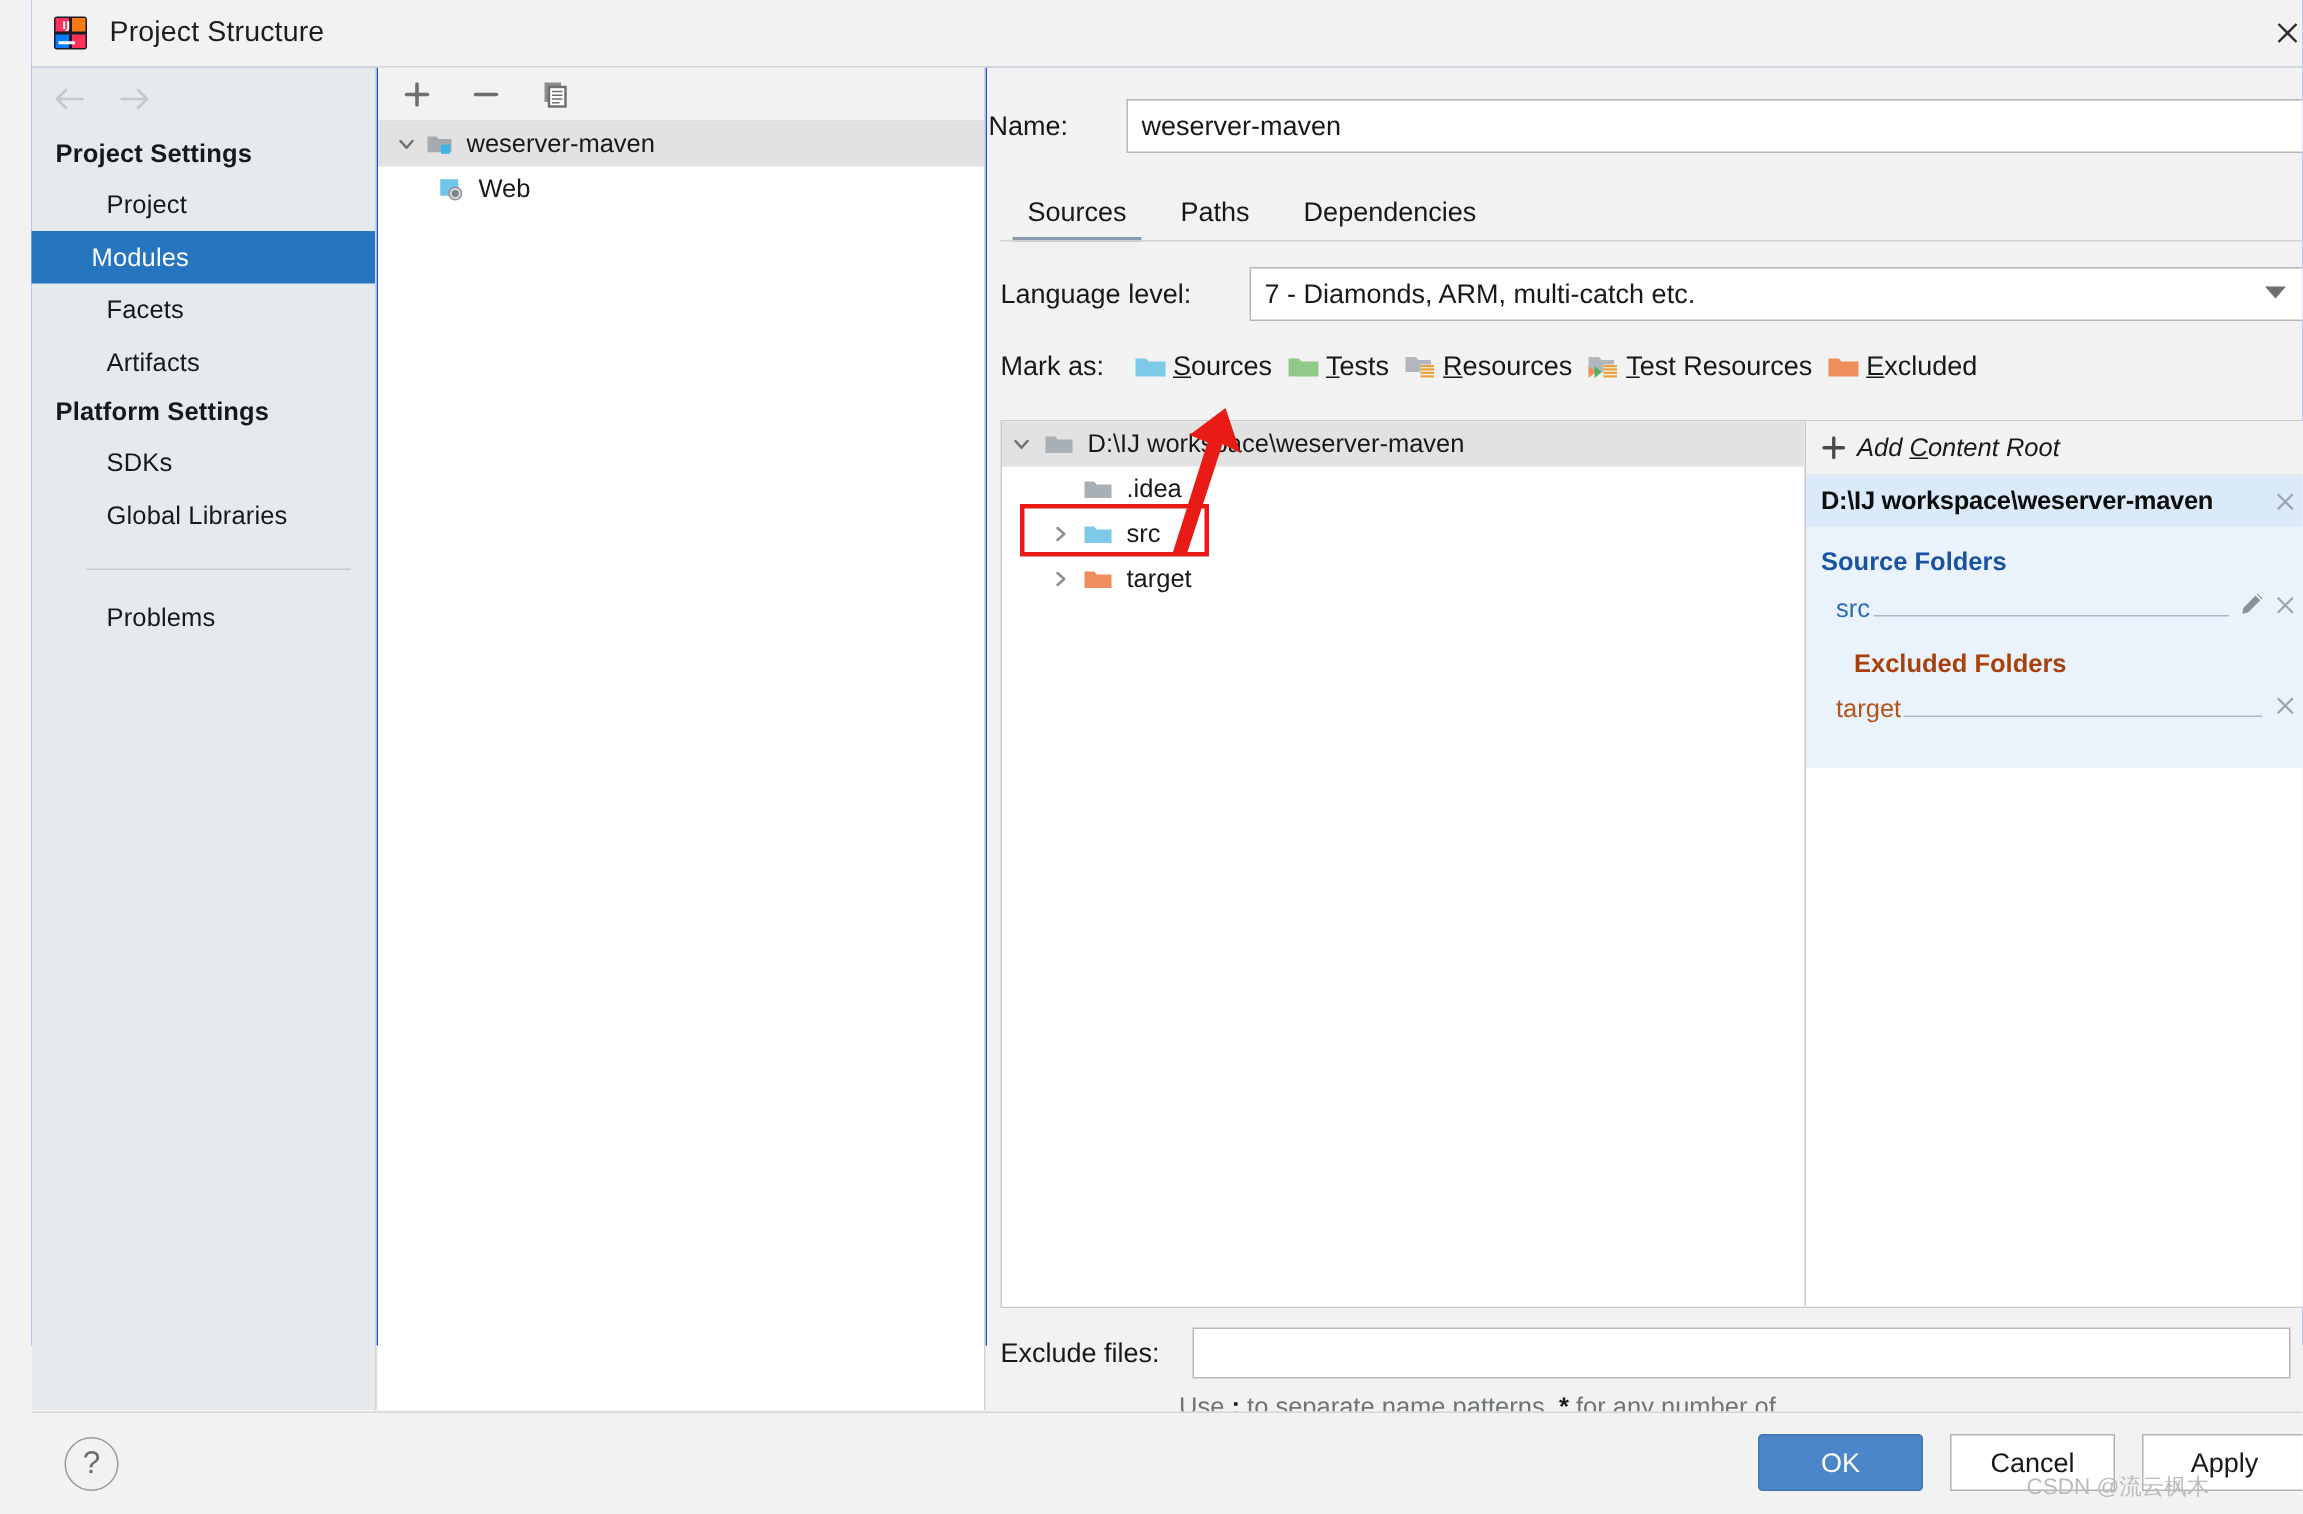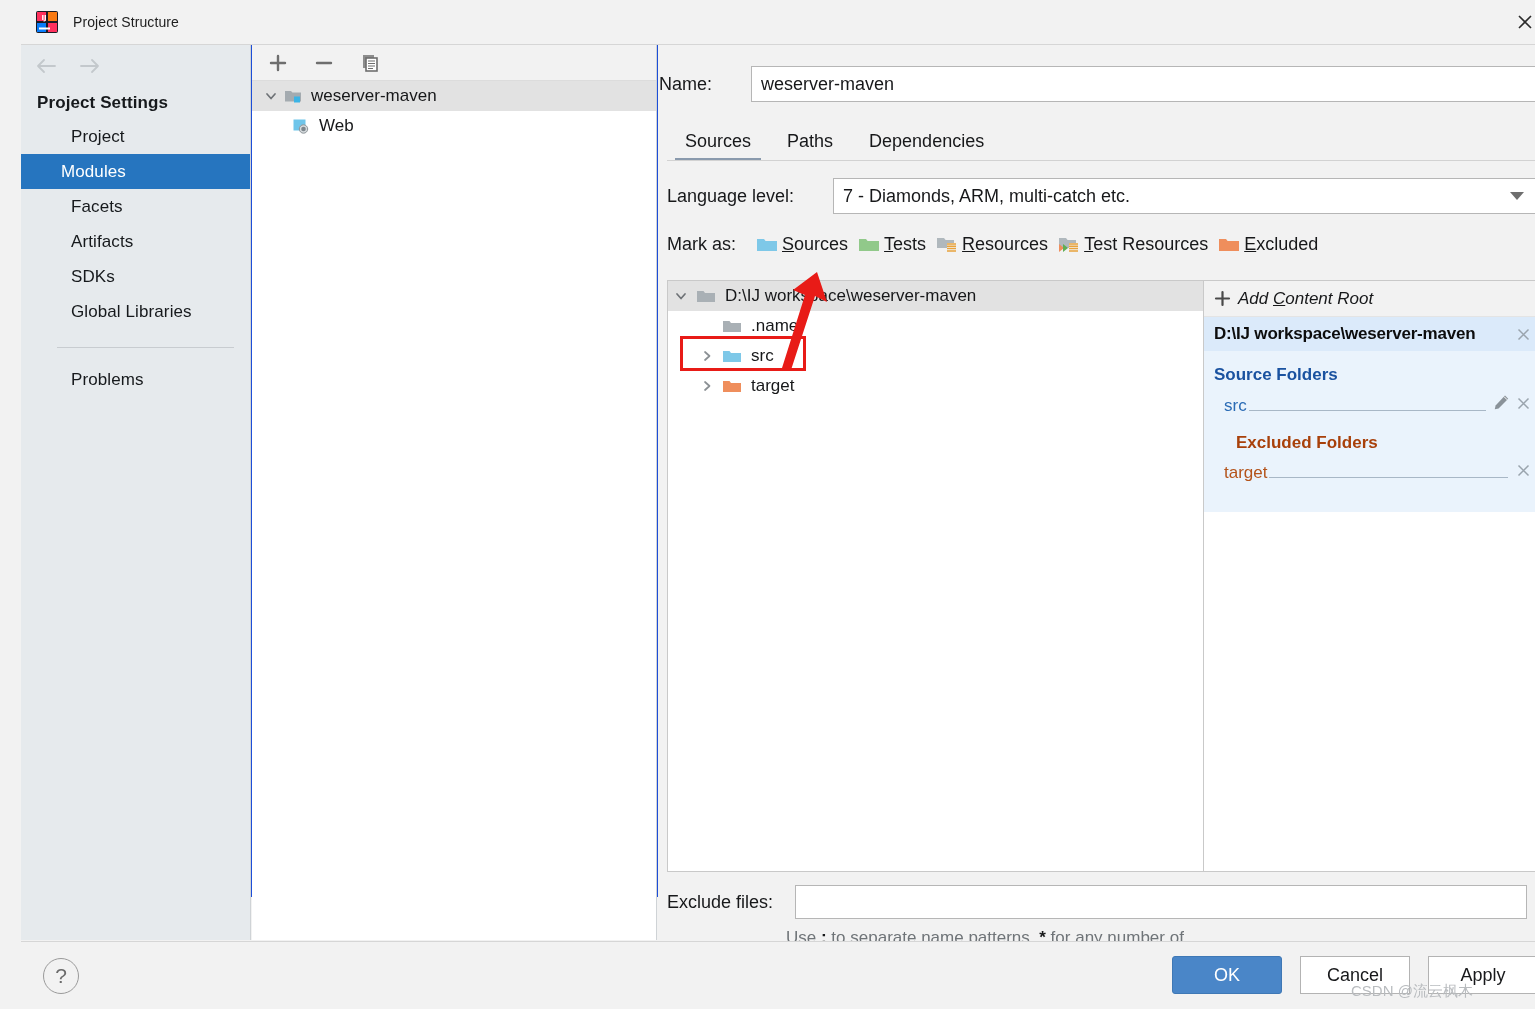--- a/index.html
+++ b/index.html
@@ -14,21 +14,21 @@
 
   
   .titlebar {
     position: absolute; left: 0; top: 0; width: 1535px; height: 45px;
     background: #f2f2f2; display: flex; align-items: center;
     border-bottom: 1px solid #d6d6d6;
   }
   .ij-logo { margin-left: 14px; width: 24px; height: 24px; position: relative; }
   .ij-logo svg { display: block; }
   .title-text {
-    margin-left: 14px; font-size: 14px; color: #1d1d1d; letter-spacing: .1px;
+    margin-left: 14px; font-size: 19px; color: #1d1d1d; letter-spacing: .1px;
   }
   .close-btn {
     position: absolute; right: 0; top: 0; width: 62px; height: 44px;
     display: flex; align-items: center; justify-content: center; cursor: pointer;
   }
   .close-btn svg { display: block; }
 
   
   .sidebar {
     position: absolute; left: 0; top: 45px; width: 230px; height: 895px;
@@ -210,20 +210,21 @@
         </svg>
       </div>
     </div>
 
     <div class="group-title">Project Settings</div>
     <div class="nav-item">Project</div>
     <div class="nav-item selected">Modules</div>
     <div class="nav-item">Facets</div>
     <div class="nav-item">Artifacts</div>
 
+    <div class="group-title">Platform Settings</div>
     <div class="nav-item">SDKs</div>
     <div class="nav-item">Global Libraries</div>
 
     <div class="sidebar-sep"></div>
     <div class="nav-item">Problems</div>
   </div>
 
   <div class="modpanel">
     <div class="modtoolbar">
       <div class="tbicon">
@@ -369,21 +370,21 @@
           <span>D:\IJ workspace\weserver-maven</span>
         </div>
 
         <div class="frow" style="padding-left:26px;">
           <span class="farrow"></span>
           <span class="ficon">
             <svg width="20" height="16" viewBox="0 0 20 16">
               <path d="M1 3 h6.5 l1.5 2 H19 V14 H1 Z" fill="#a9b0b5"></path>
             </svg>
           </span>
-          <span>.name</span>
+          <span>.idea</span>
         </div>
 
         <div class="frow" style="padding-left:26px;">
           <span class="farrow">
             <svg width="14" height="14" viewBox="0 0 14 14">
               <path d="M5 3 L9.5 7 L5 11" stroke="#8b9094" stroke-width="1.7" fill="none" stroke-linecap="round" stroke-linejoin="round"></path>
             </svg>
           </span>
           <span class="ficon">
             <svg width="20" height="16" viewBox="0 0 20 16">

